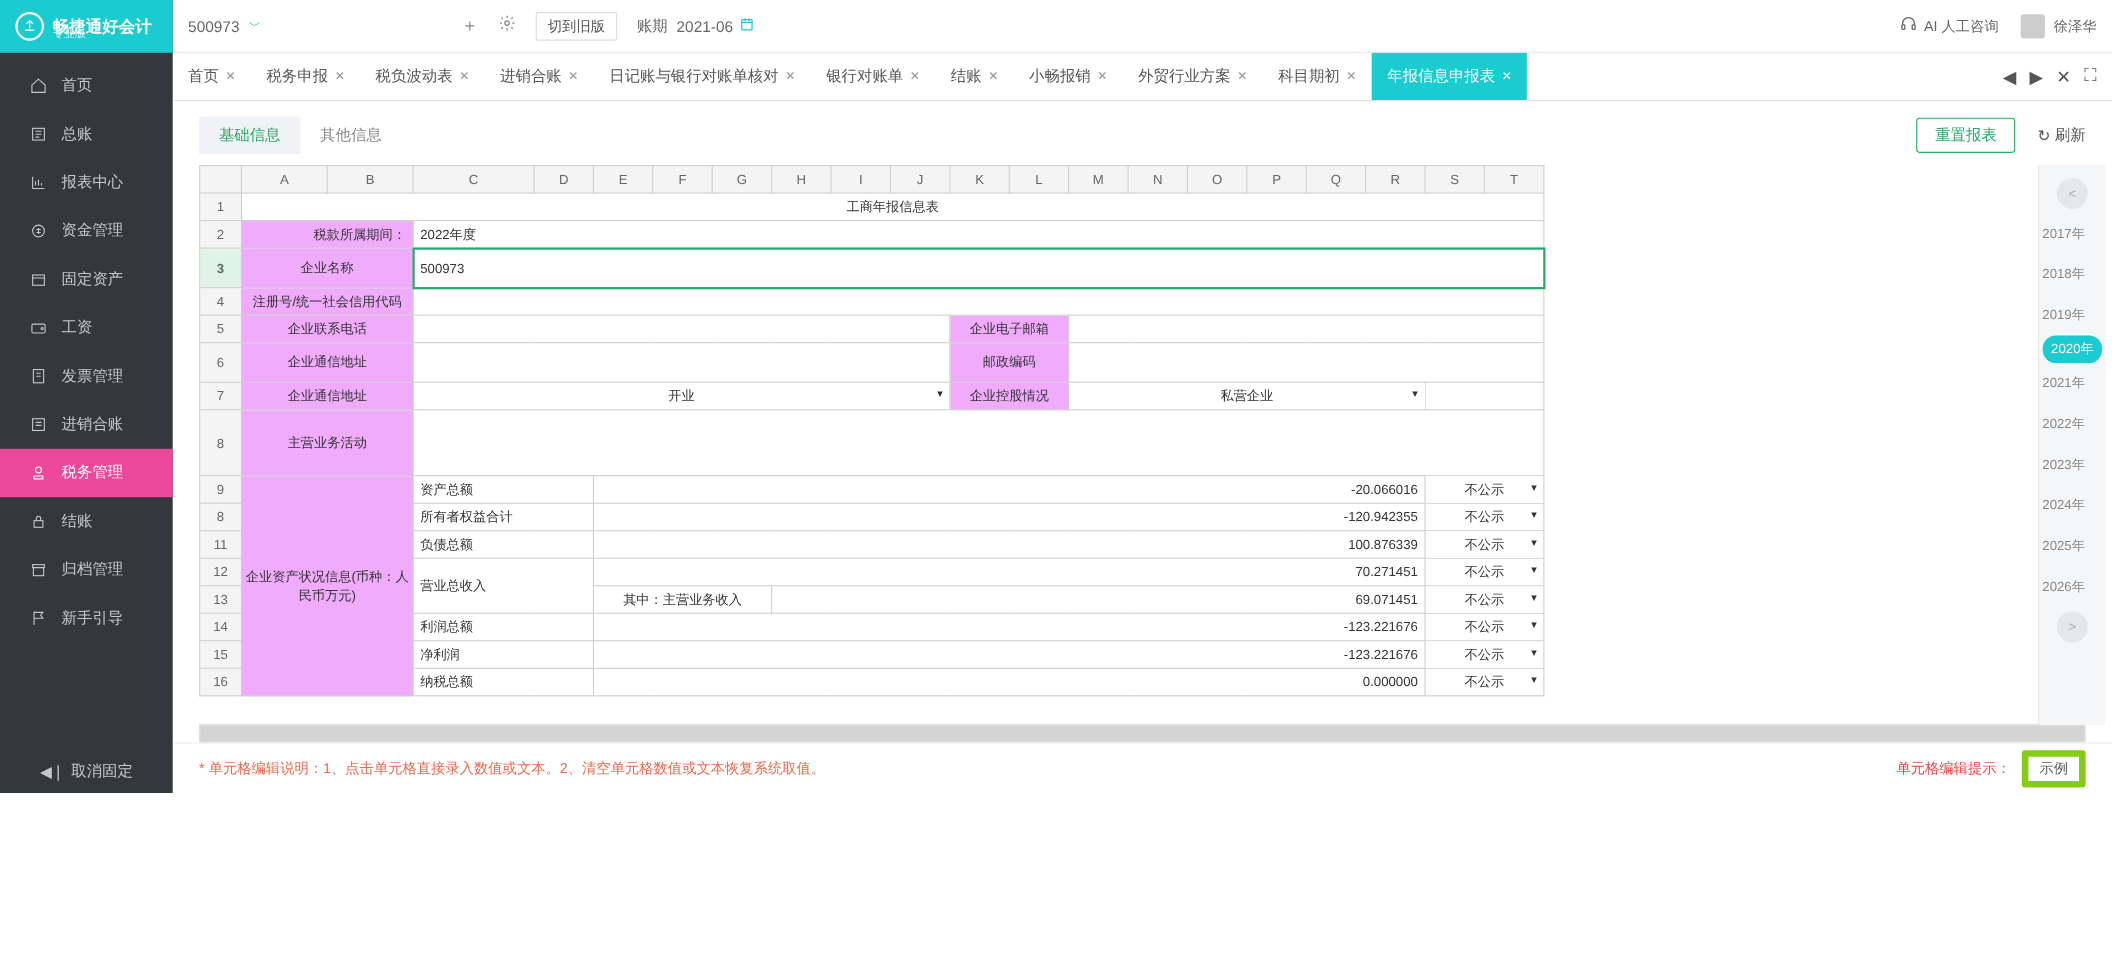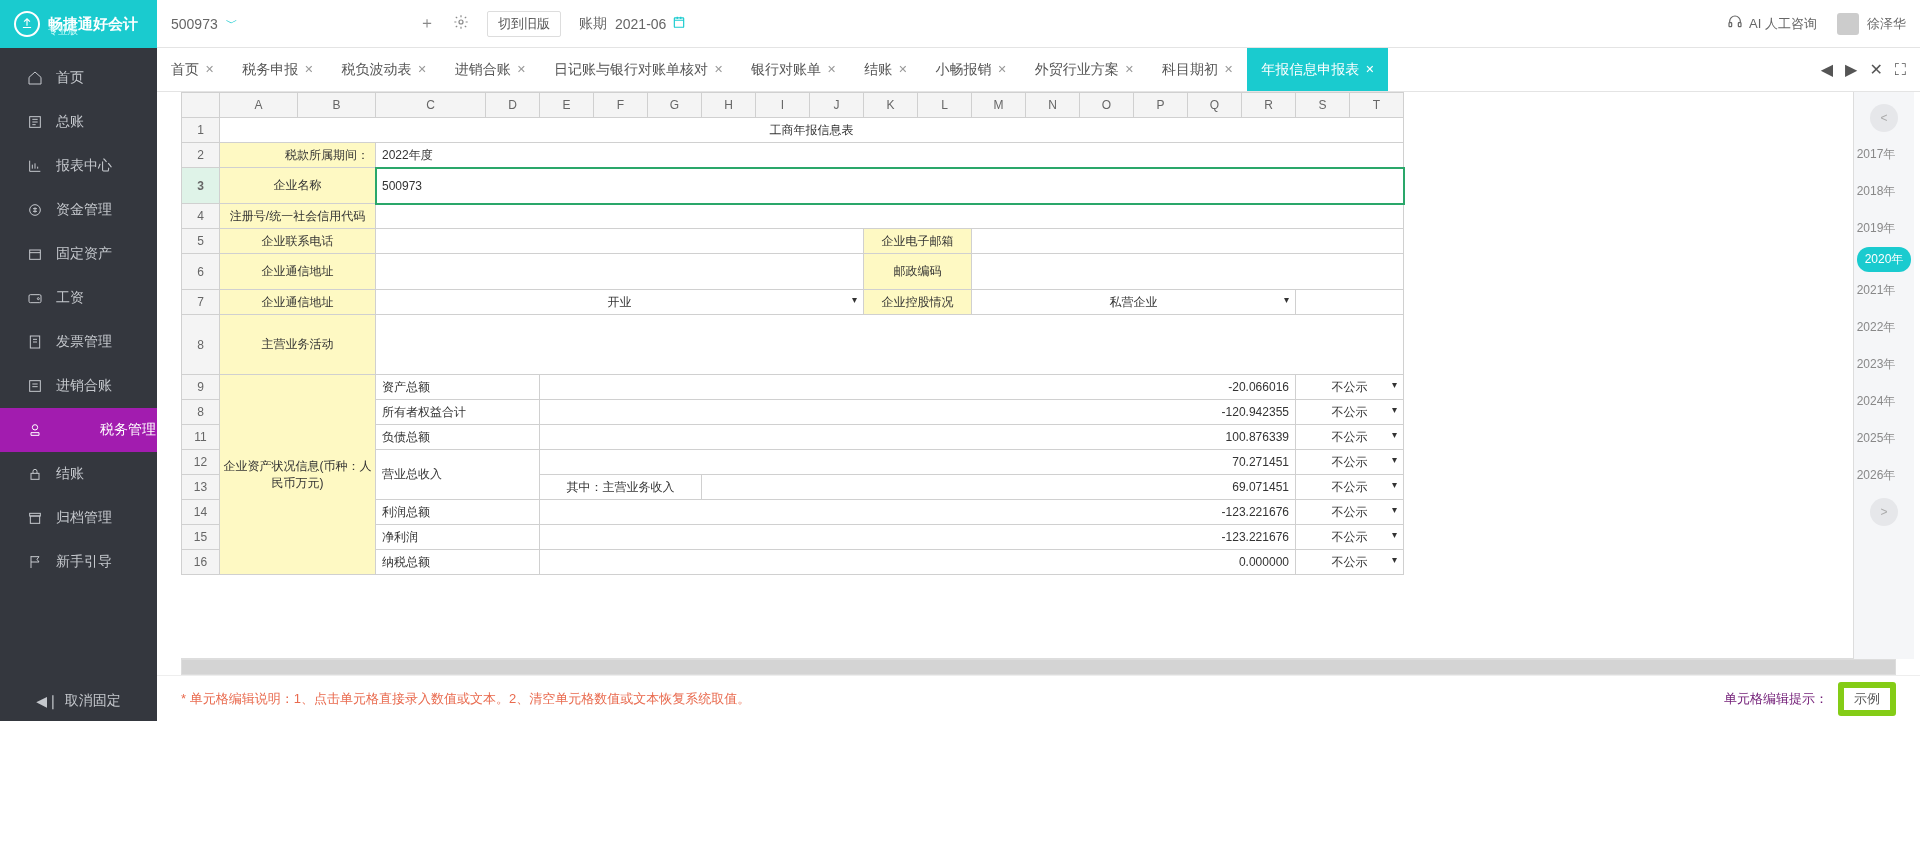--- a/index.html
+++ b/index.html
@@ -7,21 +7,21 @@
 .app { display: flex; height: 721px; width: 1920px; }
 
 
 .sidebar { width: 157px; background: #34373e; color: #bdc0c5; display: flex; flex-direction: column; }
 .logo-area { height: 48px; background: #1acbcf; display: flex; align-items: center; padding: 0 14px; }
 .logo-icon { width: 26px; height: 26px; border: 2px solid #fff; border-radius: 50%; display: flex; align-items: center; justify-content: center; color: #fff; font-weight: bold; }
 .logo-text { color: #fff; margin-left: 8px; font-size: 15px; font-weight: bold; }
 .logo-sub { color: #c7f9f8; font-size: 10px; margin-left: 34px; margin-top: -4px; position: absolute; top: 28px; }
 .nav { flex: 1; padding-top: 8px; }
 .nav-item { height: 44px; display: flex; align-items: center; padding-left: 26px; font-size: 14px; cursor: pointer; color: #c5c8cd; }
-.nav-item.active { background: #a21caf; color: #fff; gap: 44px; }
+.nav-item.active { background: #ec4899; color: #fff; }
 .nav-icon { width: 18px; height: 18px; margin-right: 12px; display: inline-flex; align-items: center; justify-content: center; }
 .nav-icon svg { width: 16px; height: 16px; fill: none; stroke: currentColor; stroke-width: 1.5; }
 .unpin { height: 40px; display: flex; align-items: center; justify-content: center; color: #c5c8cd; font-size: 14px; cursor: pointer; }
 .unpin-icon { margin-right: 6px; }
 
 
 .main { flex: 1; display: flex; flex-direction: column; overflow: hidden; justify-content: flex-end; }
 
 
 .topbar { height: 48px; display: flex; align-items: center; border-bottom: 1px solid #e4e4e4; padding: 0 14px; }
@@ -58,41 +58,41 @@
 .refresh { margin-left: 20px; color: #555; font-size: 14px; cursor: pointer; display: flex; align-items: center; }
 .refresh-icon { margin-right: 4px; }
 
 
 .sheet-area { flex: 1; display: flex; overflow: hidden; padding: 0 6px 0 24px; position: relative; }
 .sheet-wrap { flex: 1; overflow: auto; border-right: 1px solid #ddd; border-bottom: 1px solid #ddd; }
 table.sheet { border-collapse: collapse; table-layout: fixed; }
 .sheet td, .sheet th { border: 1px solid #d0d0d0; height: 25px; font-size: 12px; color: #333; background: #fff; }
 .sheet th { background: #f4f4f4; color: #666; font-weight: normal; text-align: center; }
 .sheet .rowh { background: #f4f4f4; text-align: center; color: #666; width: 38px; }
-.sheet .lbl { text-align: center; background: #fef9c3; }
+.sheet .lbl { text-align: center; background: #f0abfc; }
 .sheet .val { padding: 0 6px; }
 .sheet .bigtitle { text-align: center; font-size: 12px; font-weight: normal; }
 .sheet .tall { height: 36px; }
 .sheet .tall2 { height: 60px; }
 .sheet .dd { position: relative; }
 .sheet .dd::after { content: "▾"; position: absolute; right: 6px; color: #333; font-size: 10px; }
 .sheet tr.active-row .rowh { background: #dff3e8; font-weight: bold; }
 .sheet td.active-cell { outline: 2px solid #2aa76a; outline-offset: -1px; }
 
 
 .year-rail { width: 60px; background: #f5f6f8; display: flex; flex-direction: column; align-items: center; padding-top: 8px; }
 .rail-arrow { width: 28px; height: 28px; border-radius: 50%; background: #e6e7ea; color: #aaa; display: flex; align-items: center; justify-content: center; font-size: 12px; margin: 4px 0; cursor: pointer; }
 .year-item { font-size: 12px; color: #888; padding: 10px 0; cursor: pointer; }
 .year-item.active { background: #1acbcf; color: #fff; border-radius: 12px; padding: 4px 8px; }
 
 
 .footer { height: 46px; border-top: 1px solid #eee; display: flex; align-items: center; padding: 0 24px; font-size: 13px; }
 .foot-note { color: #e96a4e; }
 .foot-spacer { flex: 1; }
-.foot-hint { color: #701a75; }
+.foot-hint { color: #ef4444; }
 .example-btn { border: 6px solid #84cc16; padding: 2px 10px; margin-left: 10px; font-size: 13px; color: #555; border-radius: 3px; cursor: pointer; }
 
 
 .hscroll { height: 16px; background: #f0f0f0; margin: 0 24px; border: 1px solid #ddd; position: relative; }
 .hscroll-thumb { position: absolute; left: 0; top: 0; height: 100%; width: 100%; background: #d4d4d4; }
 </style>
 </head>
 <body>
 
 <div class="app">
@@ -308,20 +308,32 @@
           </div>
         </div>
       <div class="tab-ctrl">
         <span>◀</span>
         <span>▶</span>
         <span>✕</span>
         <span>⛶</span>
       </div>
     </div>
 
+    <div class="sub-row">
+      <div class="sub-tabs">
+        <div class="sub-tab active">基础信息</div>
+        <div class="sub-tab">其他信息</div>
+      </div>
+      <div class="sub-spacer"></div>
+      <button class="regen-btn">重置报表</button>
+      <div class="refresh">
+        <span class="refresh-icon">↻</span>
+        <span>刷新</span>
+      </div>
+    </div>
 
     <div class="sheet-area">
       <div class="sheet-wrap">
         <table class="sheet">
           <tbody>
               <tr id="colhdr">
                 <th class="rowh"></th>
                 <th style="width: 78px;">A</th>
                 <th style="width: 78px;">B</th>
                 <th style="width: 110px;">C</th>

